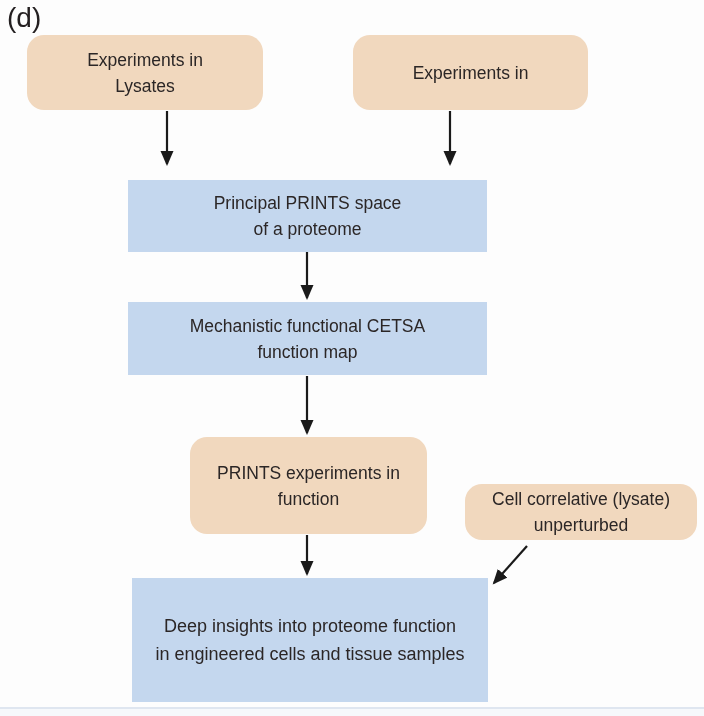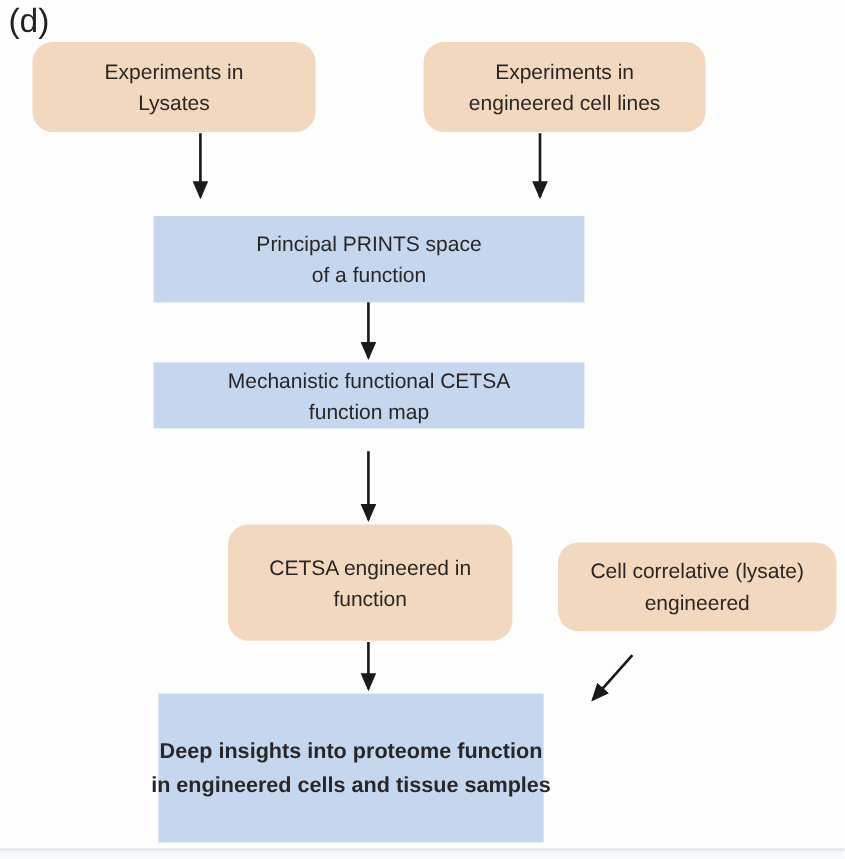--- a/index.html
+++ b/index.html
@@ -43,24 +43,24 @@
   .blue {
     background: var(--blue, #c4d7ee);
     border-radius: 0;
   }
   .node .line { display: block; white-space: nowrap; }
 
   
   #n-lysates      { left: 27px;  top: 35px;  width: 236px; height: 75px; }
   #n-engineered   { left: 353px; top: 35px;  width: 235px; height: 75px; }
   #n-prints       { left: 128px; top: 180px; width: 359px; height: 72px; }
-  #n-cetsa-map    { left: 128px; top: 302px; width: 359px; height: 55px; }
+  #n-cetsa-map    { left: 128px; top: 302px; width: 359px; height: 73px; }
   #n-cetsa-exp    { left: 190px; top: 437px; width: 237px; height: 97px; }
-  #n-correlative  { left: 465px; top: 452px; width: 232px; height: 74px; justify-content: center; }
-  #n-insights     { left: 132px; top: 578px; width: 321px; height: 124px; font-size: 18px; line-height: 28px; font-weight: bold; }
+  #n-correlative  { left: 465px; top: 484px; width: 232px; height: 56px; justify-content: center; }
+  #n-insights     { left: 132px; top: 578px; width: 356px; height: 124px; font-size: 18px; line-height: 28px; }
 
   svg.arrows {
     position: absolute;
     left: 0; top: 0;
     width: 704px;
     height: 716px;
     pointer-events: none;
   }
   .arrow-line {
     stroke: var(--arrow, #1a1a1a);
@@ -102,41 +102,40 @@
     <line class="arrow-line" marker-end="url(#ah)" x1="527" y1="546" x2="494" y2="583"></line>
   </svg>
 
   <div class="node tan" id="n-lysates">
     <span class="line">Experiments in</span>
     <span class="line">Lysates</span>
   </div>
 
   <div class="node tan" id="n-engineered">
     <span class="line">Experiments in</span>
-    <span class="line">engineered cell lines</span>
   </div>
 
   <div class="node blue" id="n-prints">
     <span class="line">Principal PRINTS space</span>
-    <span class="line">of a function</span>
+    <span class="line">of a proteome</span>
   </div>
 
   <div class="node blue" id="n-cetsa-map">
     <span class="line">Mechanistic functional CETSA</span>
     <span class="line">function map</span>
   </div>
 
   <div class="node tan" id="n-cetsa-exp">
-    <span class="line">CETSA engineered in</span>
+    <span class="line">PRINTS experiments in</span>
     <span class="line">function</span>
   </div>
 
   <div class="node tan" id="n-correlative">
     <span class="line">Cell correlative (lysate)</span>
-    <span class="line">engineered</span>
+    <span class="line">unperturbed</span>
   </div>
 
   <div class="node blue" id="n-insights">
     <span class="line">Deep insights into proteome function</span>
     <span class="line">in engineered cells and tissue samples</span>
   </div>
 
   <div class="bottom-strip"></div>
 
 </div>

